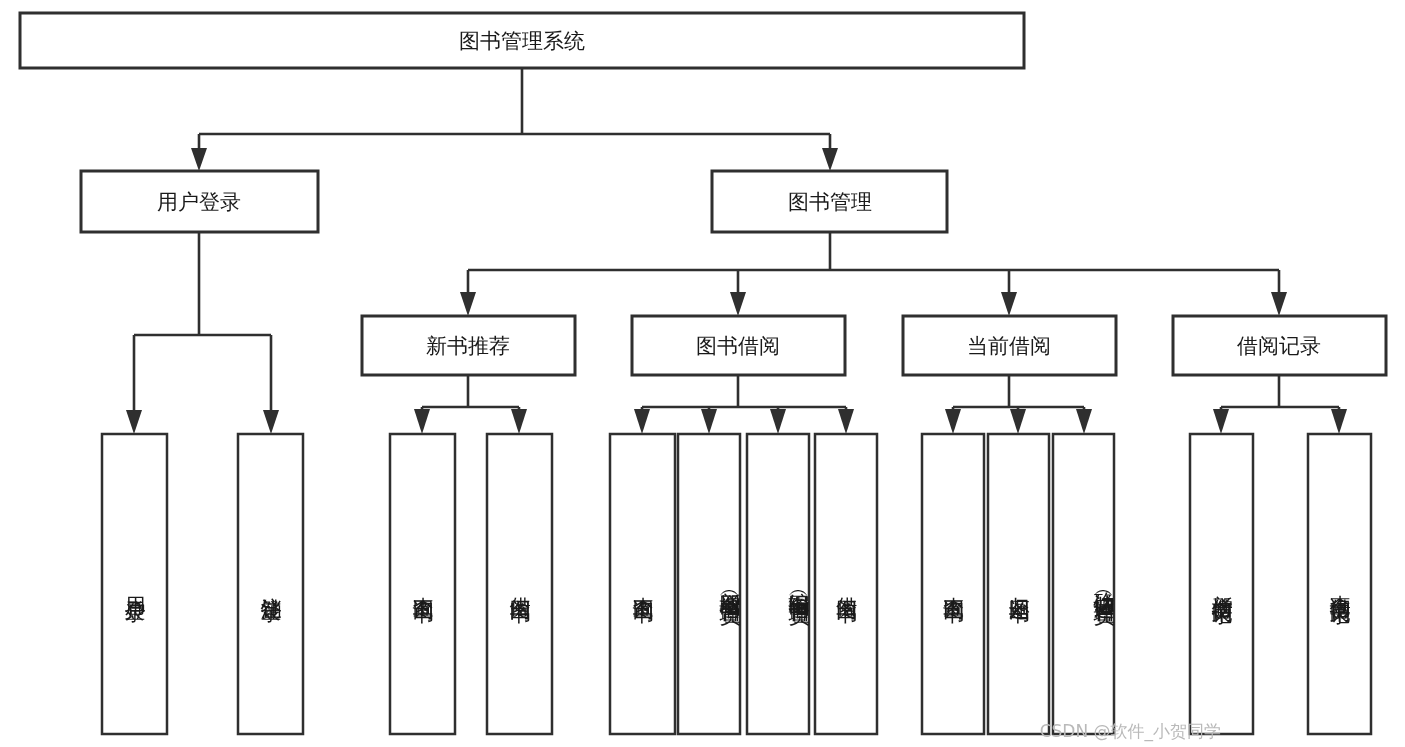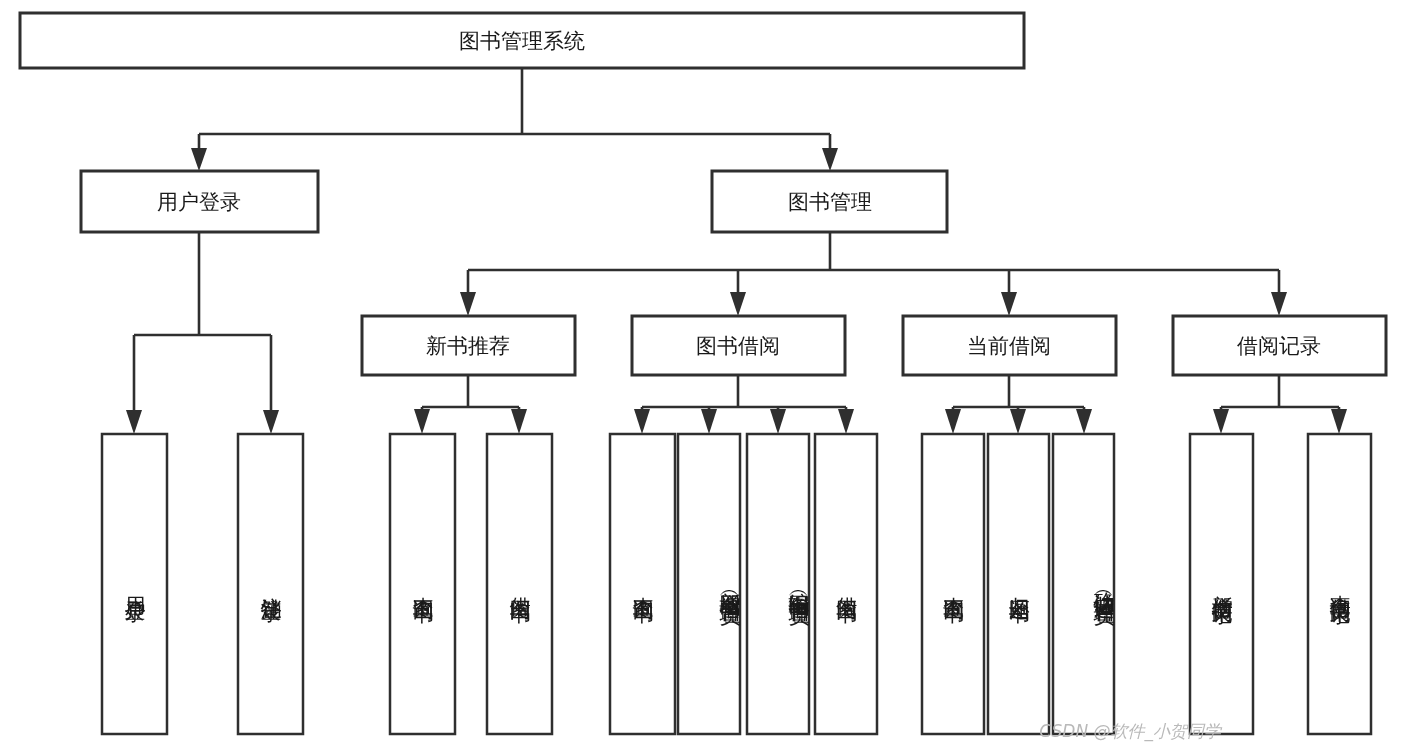--- a/index.html
+++ b/index.html
@@ -68,21 +68,20 @@
     pointer-events: none;
   }
   .watermark {
     position: absolute;
     right: 8px;
     bottom: 4px;
     font-family: "DejaVu Sans", "Liberation Sans", sans-serif;
     font-size: 17px;
     color: #b9b9b9;
     white-space: nowrap;
-    font-style: italic;
   }
 </style>
 </head>
 <body>
 
 <div id="diagram-root">
 
   <svg id="tree-svg" viewBox="0 0 1405 747" xmlns="http://www.w3.org/2000/svg">
 
     <g>

